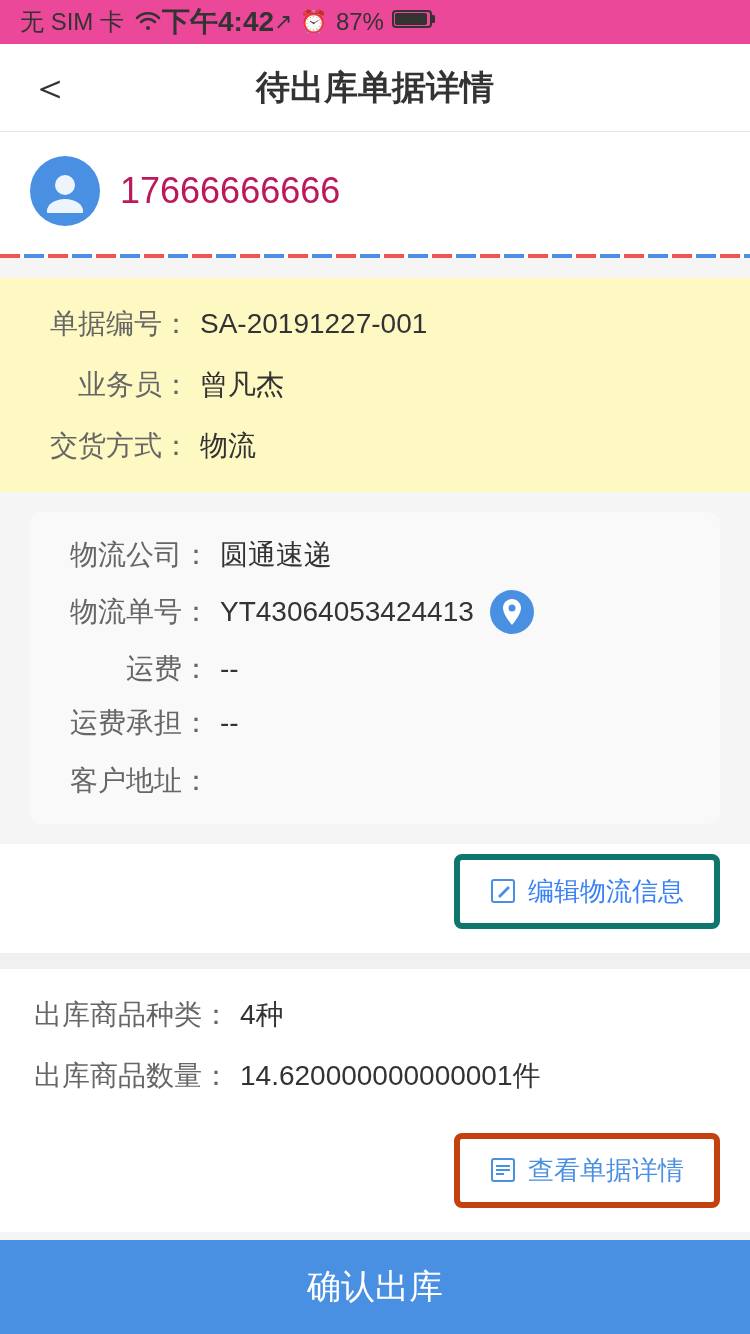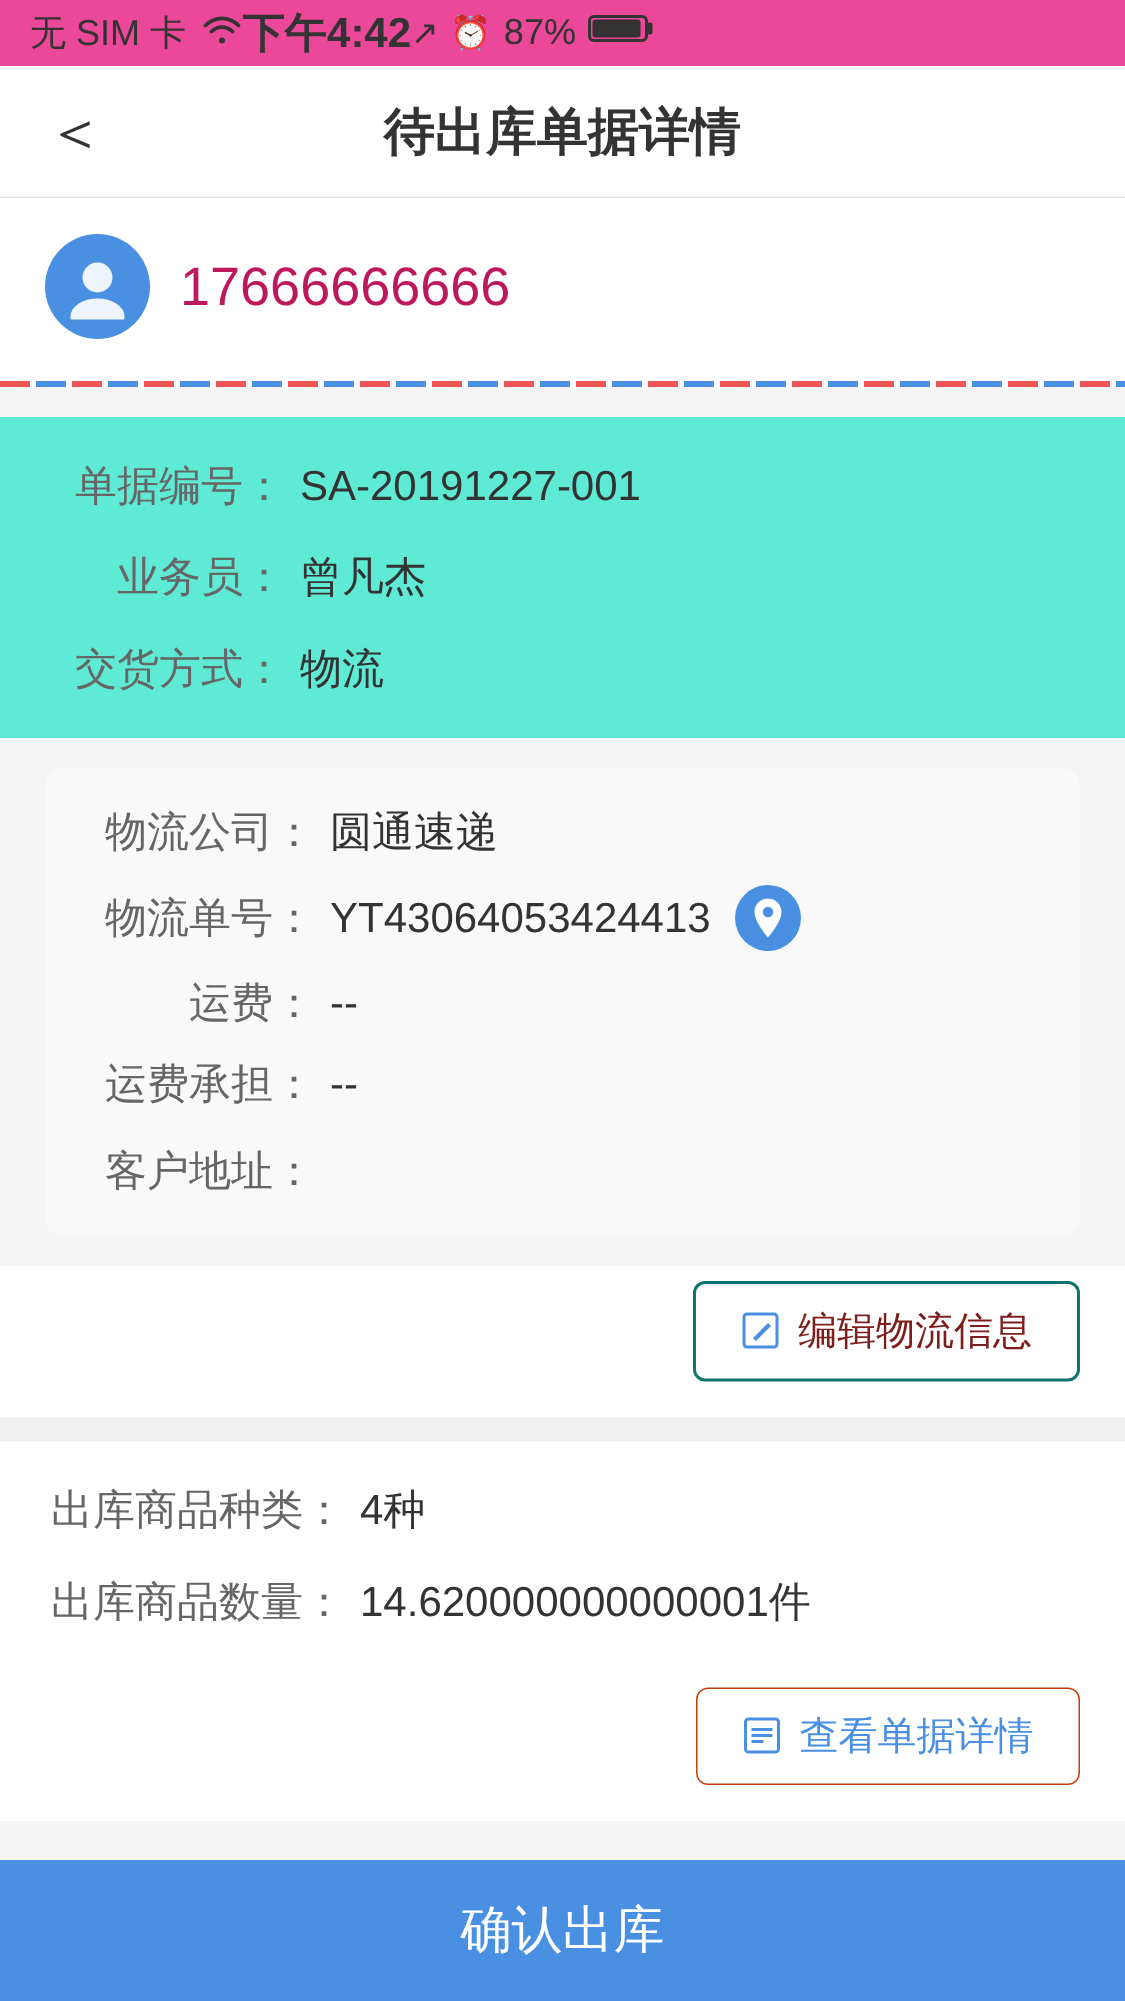--- a/index.html
+++ b/index.html
@@ -95,21 +95,21 @@
         90deg,
         #e55 0px, #e55 20px,
         transparent 20px, transparent 24px,
         #4a90e2 24px, #4a90e2 44px,
         transparent 44px, transparent 48px
       );
     }
 
     
     .section {
-      background: #5eead4;
+      background: #fef9c3;
       margin: 20px 0 0 0;
       padding: 24px 30px;
     }
 
     .info-row {
       display: flex;
       align-items: flex-start;
       margin-bottom: 16px;
       font-size: 28px;
       line-height: 1.6;
@@ -176,24 +176,24 @@
     }
 
     
     .edit-btn-wrap {
       background: #fff;
       display: flex;
       justify-content: flex-end;
       padding: 10px 30px 24px;
     }
     .edit-btn {
-      border: 2px solid #0f766e;
+      border: 6px solid #0f766e;
       border-radius: 8px;
       padding: 14px 30px;
-      color: #7f1d1d;
+      color: #3b82f6;
       font-size: 26px;
       display: flex;
       align-items: center;
       gap: 10px;
       background: #fff;
       cursor: pointer;
     }
 
     
     .gray-divider {
@@ -208,21 +208,21 @@
     }
 
     
     .view-btn-wrap {
       background: #fff;
       display: flex;
       justify-content: flex-end;
       padding: 10px 30px 24px;
     }
     .view-btn {
-      border: 1px solid #c2410c;
+      border: 6px solid #c2410c;
       border-radius: 8px;
       padding: 14px 30px;
       color: #4a90e2;
       font-size: 26px;
       display: flex;
       align-items: center;
       gap: 10px;
       background: #fff;
       cursor: pointer;
     }

